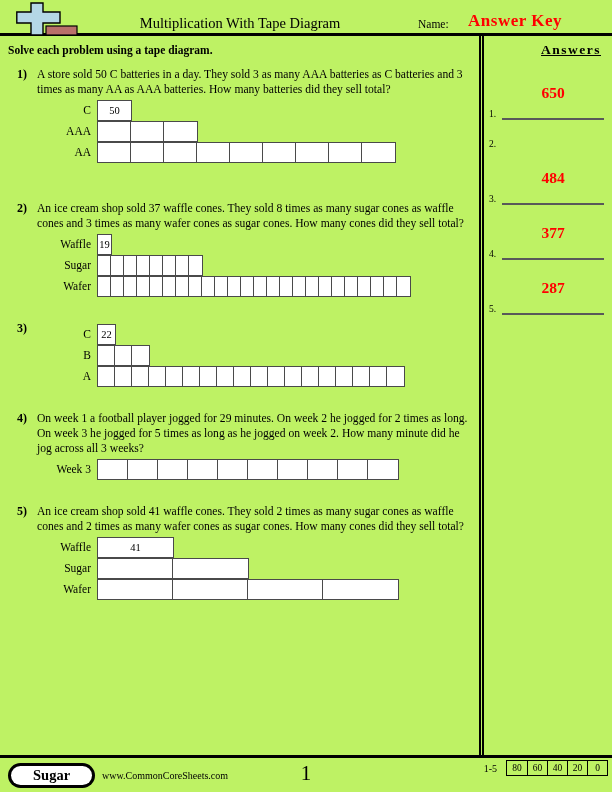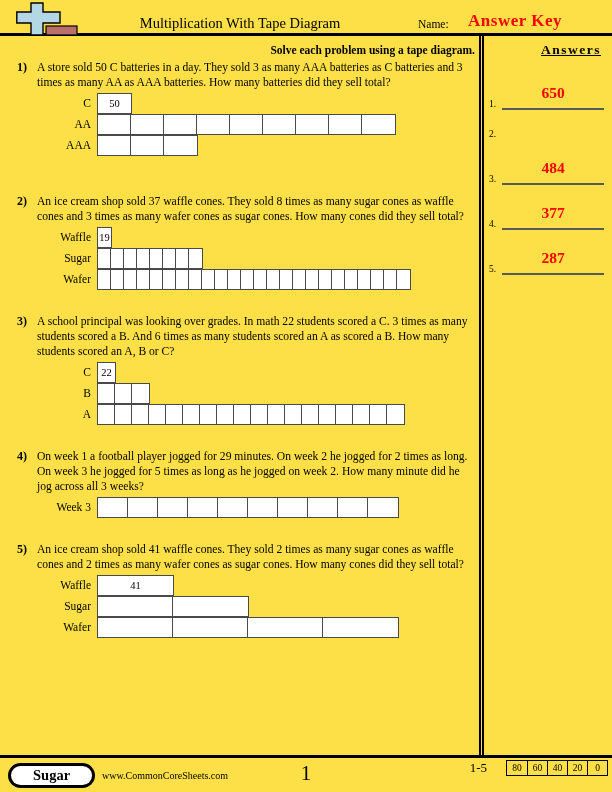--- a/index.html
+++ b/index.html
@@ -4,66 +4,66 @@
 <style>
   :root{
     --answer-red:#ff0000;
     --logo-blue:#b4d7e6;
     --logo-brown:#b9706a;
     --box-border:#4a4a4a;
   }
   *{box-sizing:border-box;}
   html,body{margin:0;padding:0;background:#e8e8e8;}
   .page{
-    width:612px;height:792px;margin:0 auto;background:#fde047;color:#000;
+    width:612px;height:792px;margin:0 auto;background:#bef264;color:#000;
     font-family:"Liberation Serif","DejaVu Serif",serif;
     display:flex;flex-direction:column;overflow:hidden;position:relative;
   }
   
   .header{height:36px;flex:none;position:relative;border-bottom:3px solid #000;}
   .logo{position:absolute;left:16px;top:2px;}
   .hdr-title{position:absolute;left:0;width:480px;text-align:center;top:15px;font-size:14.5px;}
   .hdr-name{position:absolute;left:418px;top:18px;font-size:11.5px;}
   .hdr-key{position:absolute;left:460px;top:11px;width:110px;text-align:center;
            font-size:17px;font-weight:bold;color:var(--answer-red);letter-spacing:.5px;}
   
   .main{flex:1;display:flex;min-height:0;}
   .problems-col{width:479px;flex:none;padding:5px 4px 0 8px;}
-  .instructions{font-weight:bold;font-size:11.5px;margin:3px 0 4px 0;text-align:right;}
+  .instructions{font-weight:bold;font-size:11.5px;margin:3px 0 11px 0;}
   .problem{display:flex;margin-bottom:26px;}
   .problem:first-of-type{margin-bottom:40px;}
   .pnum{font-weight:bold;font-size:12px;width:21px;padding-left:9px;flex:none;}
   .pbody{flex:1;margin-left:8px;}
   .ptext{font-size:11.6px;line-height:15px;max-width:452px;}
   .tape{margin-top:4px;}
   .trow{display:flex;align-items:center;margin-top:3px;height:18px;}
   .tlabel{width:60px;flex:none;text-align:right;padding-right:6px;font-size:11.5px;}
   .tboxes{display:flex;border:1.5px solid var(--box-border);height:21px;background:#fff;}
   .tcell{flex:none;border-right:1.5px solid var(--box-border);display:flex;
          align-items:center;justify-content:center;font-size:10.5px;overflow:visible;}
   .tcell:last-child{border-right:none;}
   
   .answers-col{flex:1;border-left:5px double #000;padding-top:4px;}
   .answers-heading{text-align:center;font-weight:bold;font-size:13.5px;
                    text-decoration:underline;letter-spacing:1.5px;margin-top:2px;padding-left:46px;}
   .aitem{display:flex;align-items:flex-end;margin:19px 8px 0 5px;}
   .aitem:first-child{margin-top:26px;}
   .anum{font-size:9.5px;width:13px;flex:none;padding-bottom:1px;}
   .aval{flex:1;text-align:center;color:var(--answer-red);font-weight:bold;
-        font-size:15.5px;border-bottom:2px solid #595959;padding-bottom:6px;}
+        font-size:15.5px;border-bottom:2px solid #595959;padding-bottom:16px;}
   
   .footer{height:37px;flex:none;border-top:3px solid #000;display:flex;
           align-items:center;position:relative;}
   .badge-outer{background:#000;border-radius:13px;padding:3px;margin-left:8px;flex:none;}
   .badge-inner{background:#fff;border-radius:10px;padding:0 22px;font-weight:bold;
                font-size:14.5px;line-height:19px;text-align:center;}
   .url{font-size:10px;margin-left:7px;}
   .pagenum{position:absolute;left:0;right:0;top:3px;text-align:center;font-size:21px;}
   .score-group{position:absolute;right:4px;top:2px;display:flex;align-items:center;}
-  .range-label{font-size:13px;margin-right:19px;font-family:Liberation Serif, serif;}
+  .range-label{font-size:10px;margin-right:9px;font-family:Liberation Serif, serif;}
   .score-table{display:flex;border:1px solid #000;}
   .score-cell{width:20px;height:14px;border-left:1px solid #000;display:flex;
               align-items:center;justify-content:center;font-size:9.5px;}
   .score-cell:first-child{border-left:none;}
 </style>
 </head>
 <body>
 
 <div class="page">
 
@@ -87,41 +87,41 @@
     <div class="pbody">
       <div class="ptext">A store sold 50 C batteries in a day. They sold 3 as many AAA batteries as C batteries and 3 times as many AA as AAA batteries. How many batteries did they sell total?</div>
       <div class="tape">
                 <div class="trow">
                   <span class="tlabel">C</span>
                   <div class="tboxes">
                     <div class="tcell" style="width: 33px;">50</div>
                   </div>
                 </div>
                 <div class="trow">
+                  <span class="tlabel">AAA</span>
+                  <div class="tboxes">
+                    <div class="tcell" style="width: 33px;"></div>
+                    <div class="tcell" style="width: 33px;"></div>
+                    <div class="tcell" style="width: 33px;"></div>
+                  </div>
+                </div>
+                <div class="trow">
                   <span class="tlabel">AA</span>
                   <div class="tboxes">
                     <div class="tcell" style="width: 33px;"></div>
                     <div class="tcell" style="width: 33px;"></div>
                     <div class="tcell" style="width: 33px;"></div>
                     <div class="tcell" style="width: 33px;"></div>
                     <div class="tcell" style="width: 33px;"></div>
                     <div class="tcell" style="width: 33px;"></div>
                     <div class="tcell" style="width: 33px;"></div>
                     <div class="tcell" style="width: 33px;"></div>
                     <div class="tcell" style="width: 33px;"></div>
                   </div>
                 </div>
-                <div class="trow">
-                  <span class="tlabel">AAA</span>
-                  <div class="tboxes">
-                    <div class="tcell" style="width: 33px;"></div>
-                    <div class="tcell" style="width: 33px;"></div>
-                    <div class="tcell" style="width: 33px;"></div>
-                  </div>
-                </div>
               </div>
     </div>
   </div>
 
   <div class="problem">
     <div class="pnum">2)</div>
     <div class="pbody">
       <div class="ptext">An ice cream shop sold 37 waffle cones. They sold 8 times as many sugar cones as waffle cones and 3 times as many wafer cones as sugar cones. How many cones did they sell total?</div>
       <div class="tape">
                 <div class="trow">
@@ -172,21 +172,20 @@
                     <div class="tcell" style="width: 13px;"></div>
                   </div>
                 </div>
               </div>
     </div>
   </div>
 
   <div class="problem">
     <div class="pnum">3)</div>
     <div class="pbody">
-      <div class="ptext">A school principal was looking over grades. In math 22 students scored a C. 3 times as many students scored a B. And 6 times as many students scored an A as scored a B. How many students scored an A, B or C?</div>
       <div class="tape">
                 <div class="trow">
                   <span class="tlabel">C</span>
                   <div class="tboxes">
                     <div class="tcell" style="width: 17px;">22</div>
                   </div>
                 </div>
                 <div class="trow">
                   <span class="tlabel">B</span>
                   <div class="tboxes">

